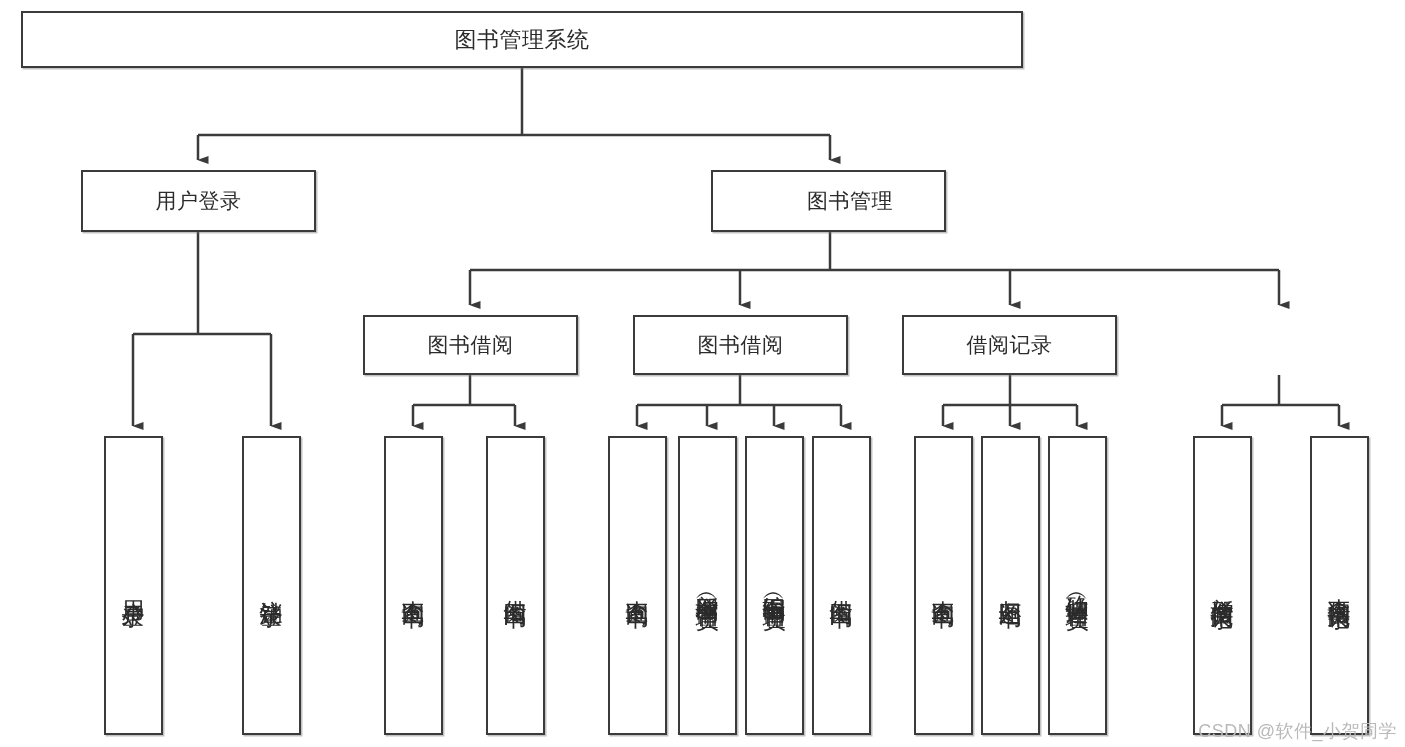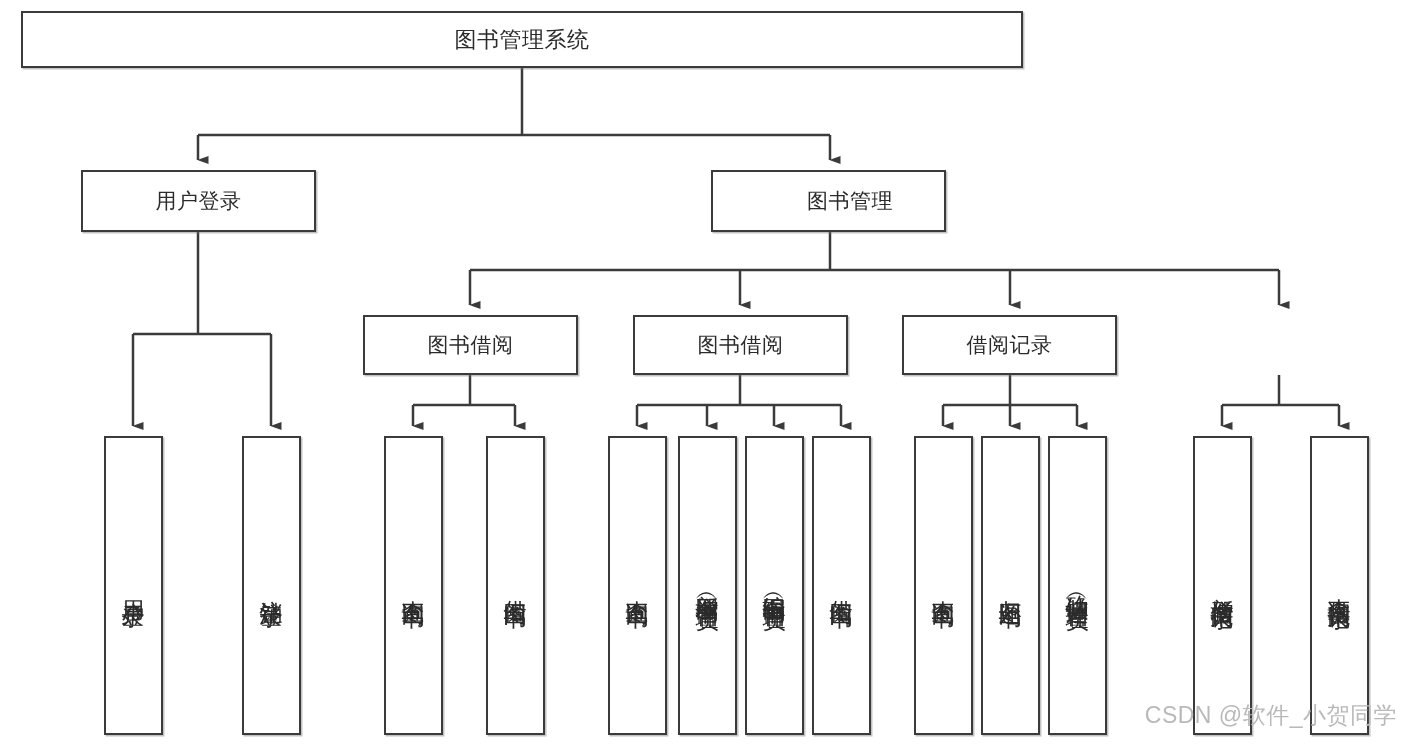--- a/index.html
+++ b/index.html
@@ -62,22 +62,22 @@
     writing-mode: vertical-rl;
     text-orientation: upright;
     font-size: 23px;
     line-height: 1.05;
     letter-spacing: 2px;
     max-height: 100%;
   }
   #watermark {
     position: absolute;
     right: 8px;
-    bottom: 16px;
-    font-size: 23px;
+    bottom: 4px;
+    font-size: 18px;
     color: #b9b9b9;
     letter-spacing: 0.5px;
     z-index: 5;
     white-space: nowrap;
   }
 </style>
 </head>
 <body>
 
 <div id="canvas">

